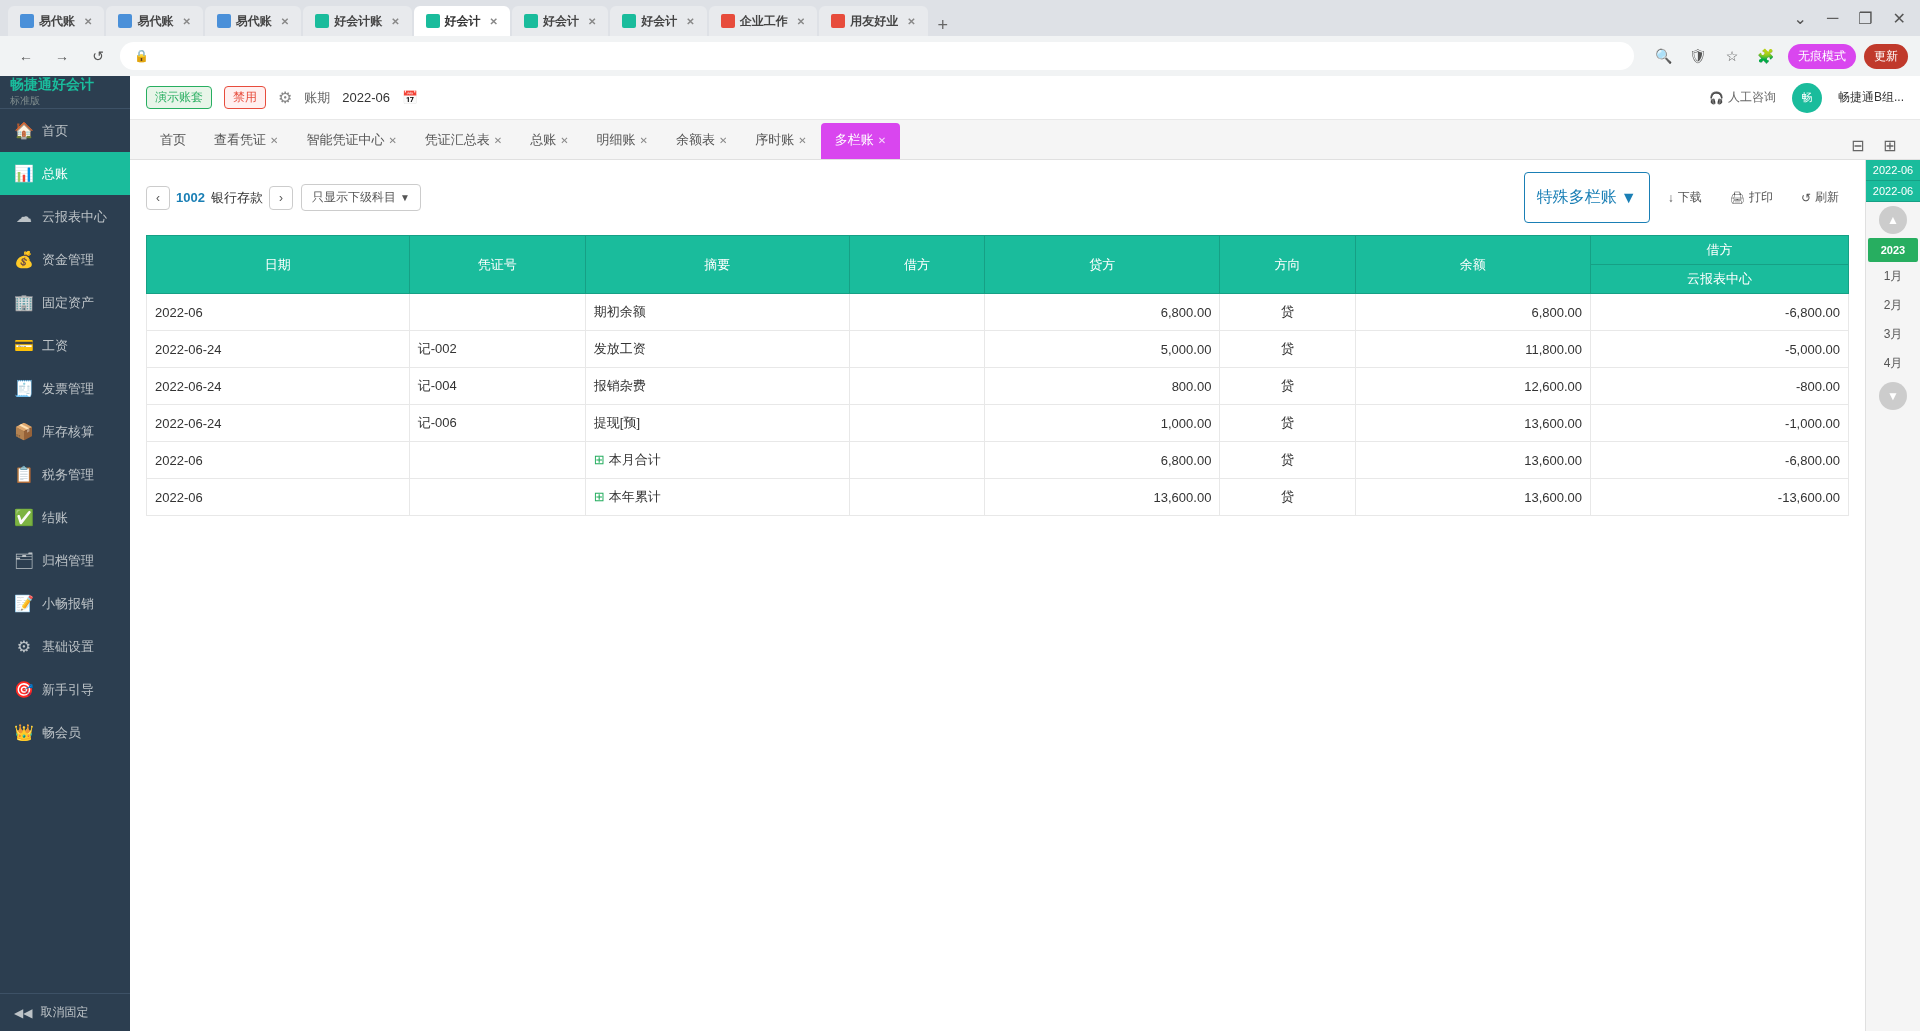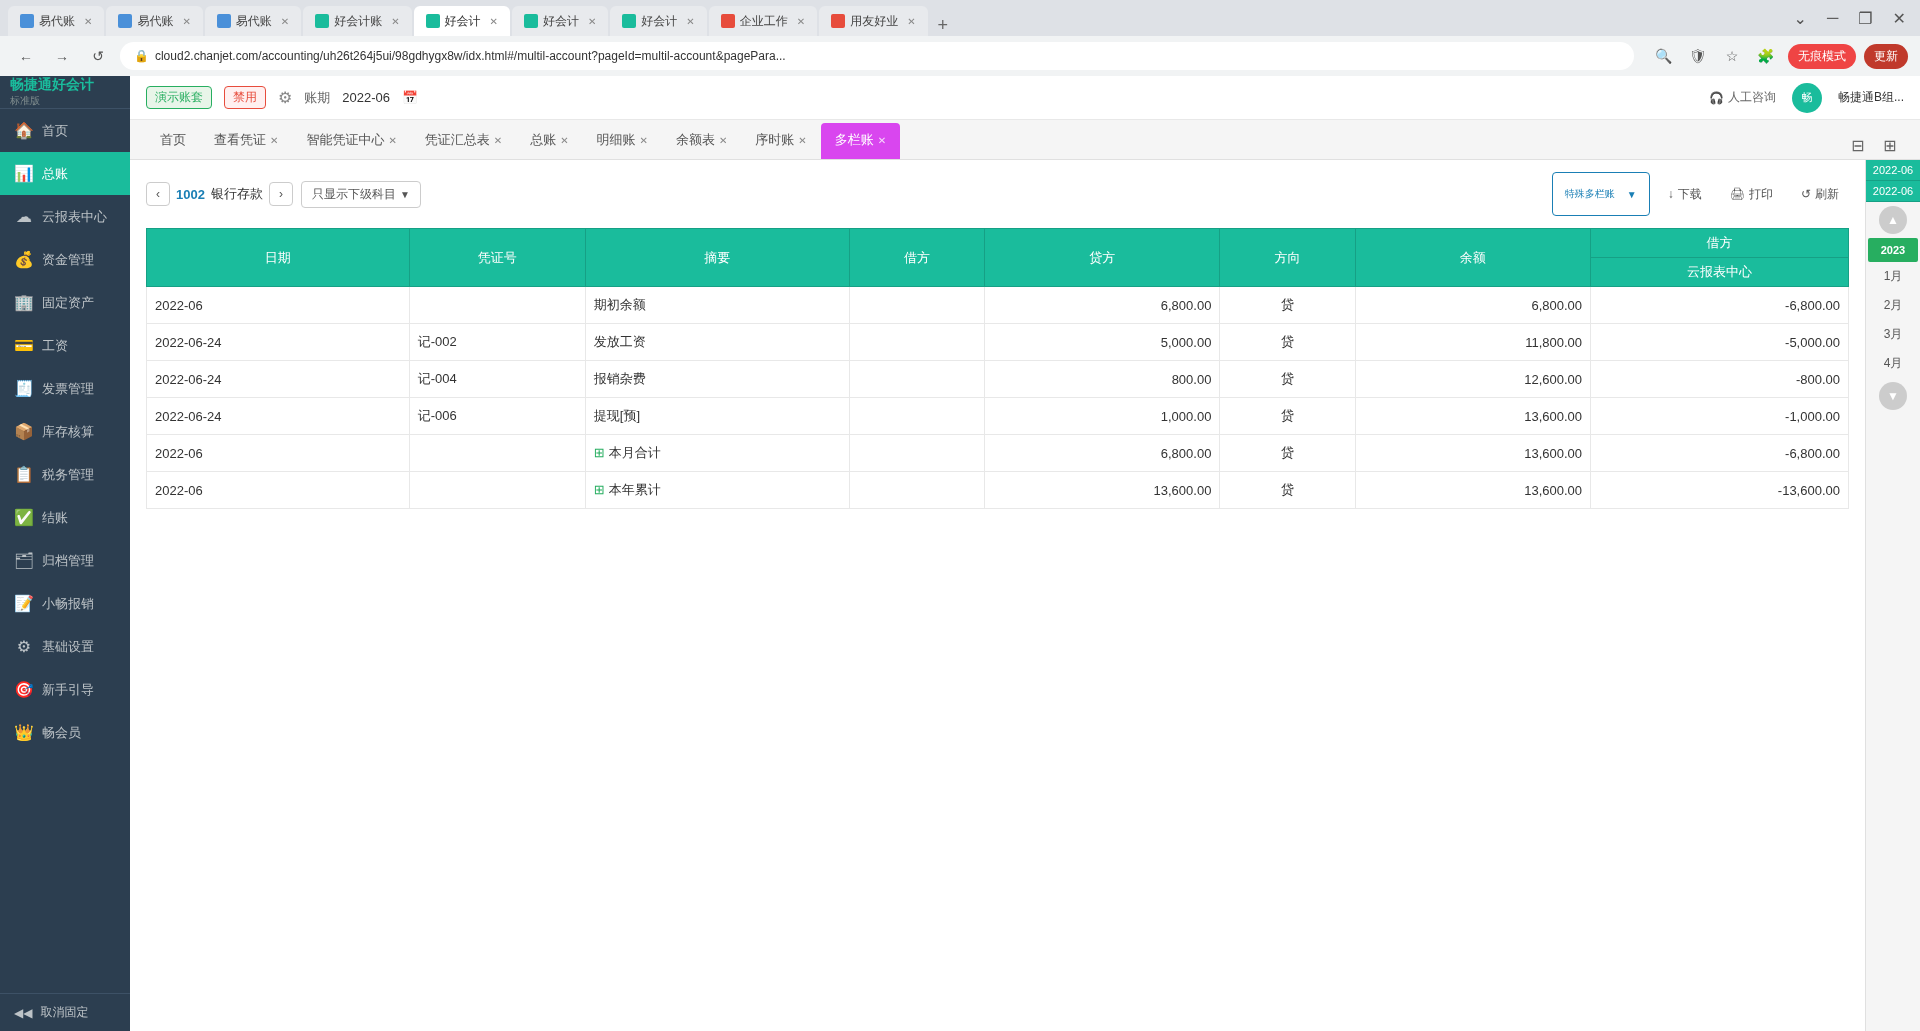--- a/index.html
+++ b/index.html
@@ -1,34 +1,34 @@
 <!DOCTYPE html>
 <html><head>
   <meta charset="utf-8">
   <style>
     * { margin: 0; padding: 0; box-sizing: border-box; }
     body { font-family: 'Microsoft YaHei', '微软雅黑', sans-serif; font-size: 13px; background: #f0f2f5; overflow: hidden; }
 
     
     .browser-chrome { background: #dee1e6; height: 36px; display: flex; align-items: center; padding: 0 8px; }
     .tab-bar { display: flex; align-items: flex-end; height: 36px; overflow: hidden; }
-    .tab { display: flex; align-items: center; padding: 0 12px; height: 30px; background: #e8eaed; border-radius: 6px 6px 0 0; margin-right: 2px; font-size: 12px; color: #444; cursor: pointer; white-space: nowrap; max-width: 140px; gap: 5px; }
+    .tab { display: flex; align-items: center; padding: 0 12px; height: 30px; background: #e8eaed; border-radius: 6px 6px 0 0; margin-right: 2px; font-size: 12px; color: #444; cursor: pointer; white-space: nowrap; max-width: 140px; gap: 5px; font-weight: bold; }
     .tab.active { background: #fff; color: #333; }
     .tab .close-x { font-size: 10px; color: #888; margin-left: 4px; }
     .tab-add { padding: 0 8px; font-size: 18px; color: #666; cursor: pointer; }
     .tab-controls { margin-left: auto; display: flex; gap: 8px; align-items: center; }
     .tab-ctrl-btn { font-size: 16px; color: #555; cursor: pointer; padding: 2px 6px; }
 
     
     .address-bar-row { background: #f1f3f4; height: 40px; display: flex; align-items: center; padding: 0 12px; gap: 8px; }
     .nav-btn { width: 28px; height: 28px; border-radius: 50%; display: flex; align-items: center; justify-content: center; cursor: pointer; color: #555; font-size: 14px; }
     .address-input { flex: 1; height: 28px; border-radius: 14px; background: #fff; border: none; padding: 0 14px; font-size: 12px; color: #333; display: flex; align-items: center; overflow: hidden; white-space: nowrap; text-overflow: ellipsis; }
     .addr-icons { display: flex; gap: 6px; margin-left: 8px; }
     .addr-icon { width: 28px; height: 28px; display: flex; align-items: center; justify-content: center; color: #555; font-size: 14px; cursor: pointer; border-radius: 50%; }
-    .no-trace-btn { background: #ef4444; color: #fff; border-radius: 14px; padding: 4px 10px; font-size: 12px; cursor: pointer; }
+    .no-trace-btn { background: #d946ef; color: #fff; border-radius: 14px; padding: 4px 10px; font-size: 12px; cursor: pointer; }
     .update-btn { background: #c0392b; color: #fff; border-radius: 14px; padding: 4px 10px; font-size: 12px; cursor: pointer; }
 
     
     .app-layout { display: flex; height: calc(1031px - 76px); }
 
     
     .sidebar { width: 130px; background: #2c3e50; color: #fff; display: flex; flex-direction: column; flex-shrink: 0; }
     .sidebar-logo { padding: 0 10px; border-bottom: 1px solid #3d5166; }
     .sidebar-logo-text { font-size: 14px; color: #1abc9c; font-weight: bold; }
     .sidebar-logo-sub { font-size: 10px; color: #7f8c8d; }
@@ -66,21 +66,21 @@
 
     
     .toolbar-row { display: flex; align-items: center; gap: 8px; margin-bottom: 12px; }
     .account-nav { display: flex; align-items: center; gap: 6px; }
     .nav-arrow { width: 24px; height: 24px; border: 1px solid #ccc; border-radius: 4px; display: flex; align-items: center; justify-content: center; cursor: pointer; color: #555; font-size: 12px; }
     .account-code { color: #1a7fb5; font-size: 13px; font-weight: bold; }
     .account-name { color: #333; font-size: 13px; }
     .filter-btn { display: flex; align-items: center; gap: 4px; padding: 4px 10px; border: 1px solid #ccc; border-radius: 4px; font-size: 12px; color: #555; cursor: pointer; }
     .filter-dropdown { font-size: 10px; }
     .toolbar-right { margin-left: auto; display: flex; align-items: center; gap: 8px; }
-    .special-btn { border: 1px solid #1a7fb5; color: #1a7fb5; border-radius: 4px; padding: 14px 12px; font-size: 10px; cursor: pointer; display: flex; align-items: center; gap: 12px; background: #fff; }
+    .special-btn { border: 1px solid #1a7fb5; color: #1a7fb5; border-radius: 4px; padding: 14px 12px; font-size: 16px; cursor: pointer; display: flex; align-items: center; gap: 4px; background: #fff; }
     .action-btn { color: #555; font-size: 12px; cursor: pointer; display: flex; align-items: center; gap: 4px; padding: 5px 10px; }
 
     
     .ledger-table { width: 100%; border-collapse: collapse; }
     .ledger-table thead tr { background: #1abc9c; color: #fff; }
     .ledger-table thead th { padding: 5px 8px; text-align: center; font-size: 13px; font-weight: normal; border: 1px solid #16a085; }
     .ledger-table tbody tr { border-bottom: 1px solid #e8e8e8; }
     .ledger-table tbody td { padding: 9px 8px; font-size: 13px; color: #333; border: 1px solid #e8e8e8; }
     .td-date { color: #333; }
     .td-voucher { color: #1a7fb5; cursor: pointer; }
@@ -163,21 +163,20 @@
     <span class="tab-ctrl-btn">✕</span>
   </div>
 </div>
 
 <div class="address-bar-row">
   <div class="nav-btn">←</div>
   <div class="nav-btn">→</div>
   <div class="nav-btn">↺</div>
   <div class="address-input" style="font-size:12px; color:#333;">
     <span style="margin-right:6px;">🔒</span>
-    <span>cloud2.chanjet.com/accounting/uh26t264j5ui/98gdhygx8w/idx.html#/multil-account?pageId=multil-account&amp;pagePara...</span>
   </div>
   <div class="addr-icons">
     <div class="addr-icon">🔍</div>
     <div class="addr-icon">🛡</div>
     <div class="addr-icon">☆</div>
     <div class="addr-icon">🧩</div>
   </div>
   <div class="no-trace-btn">无痕模式</div>
   <div class="update-btn">更新</div>
 </div>

